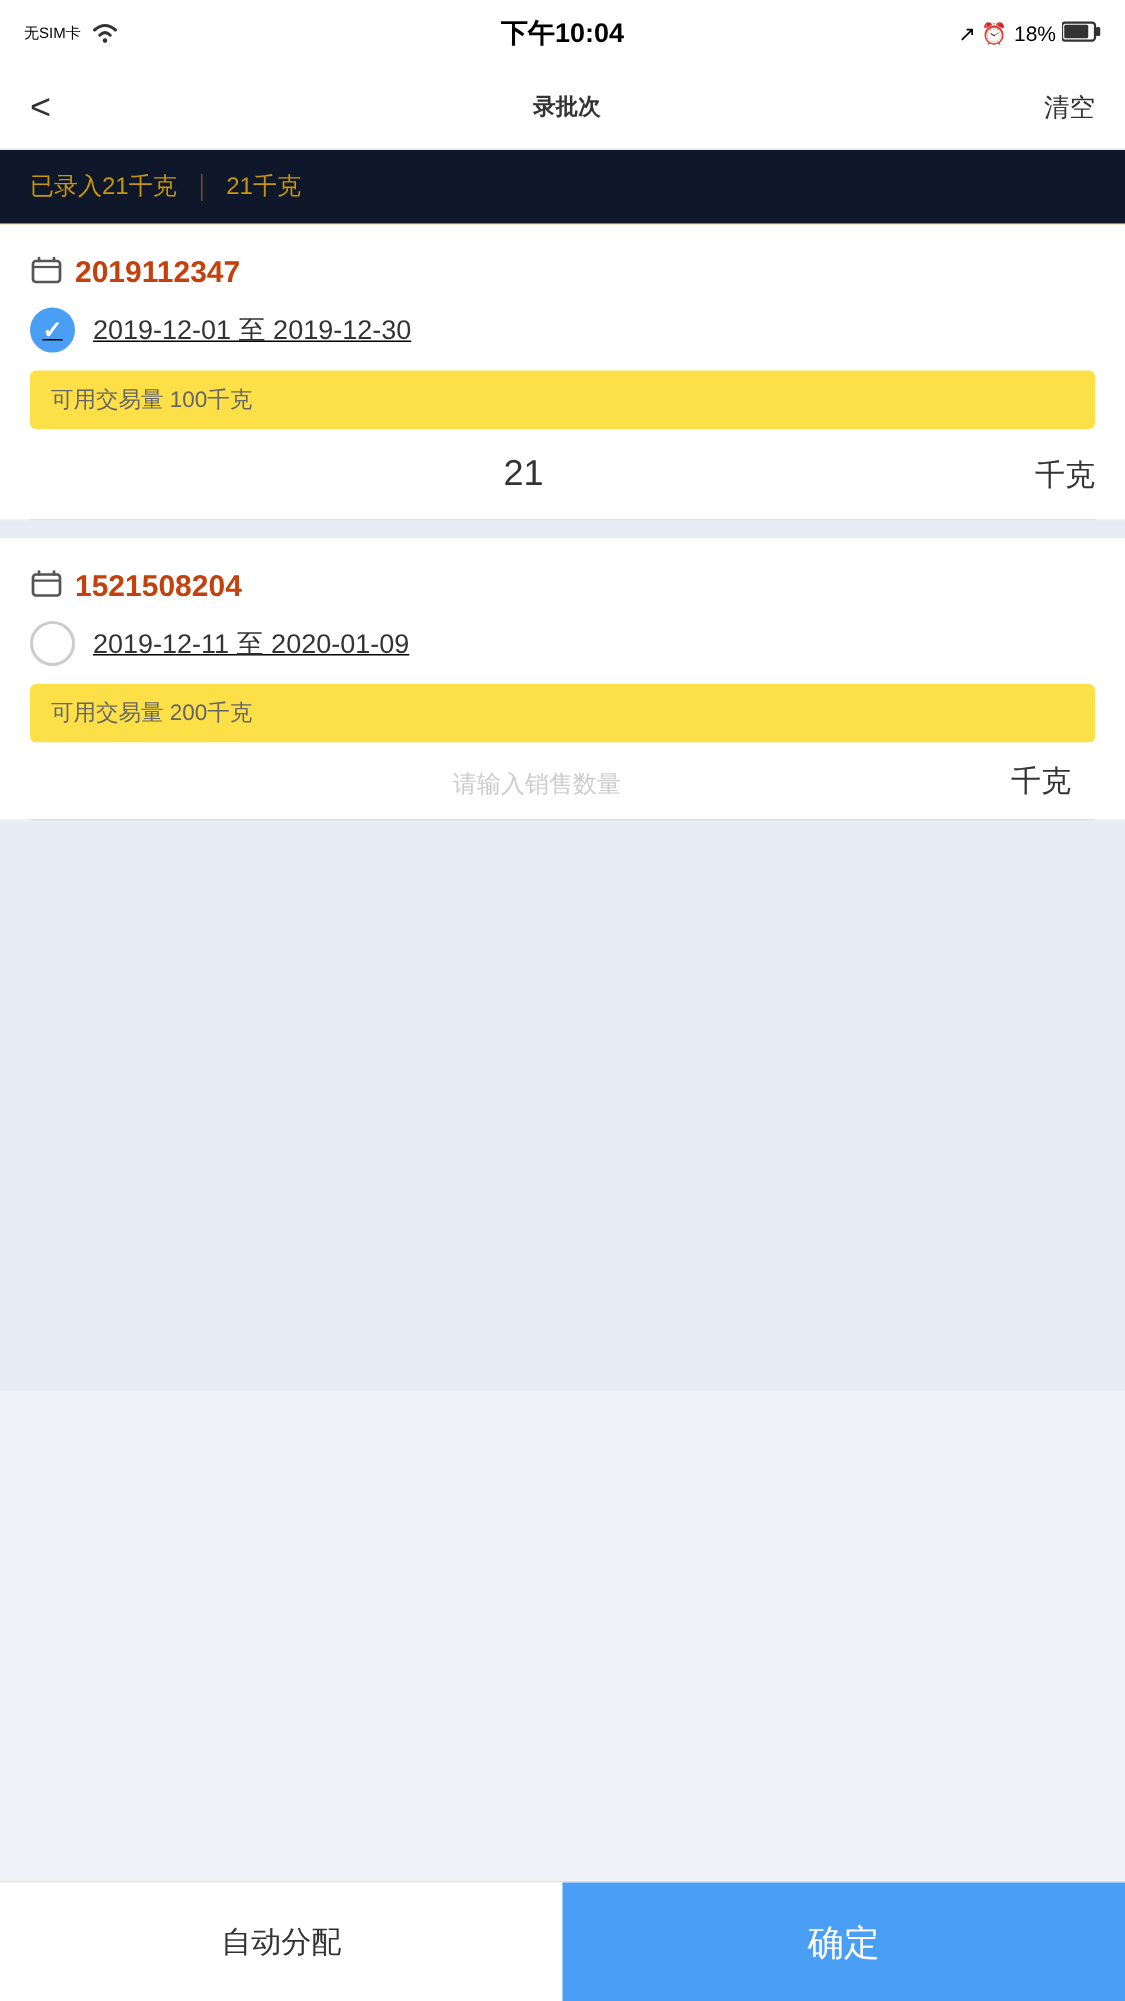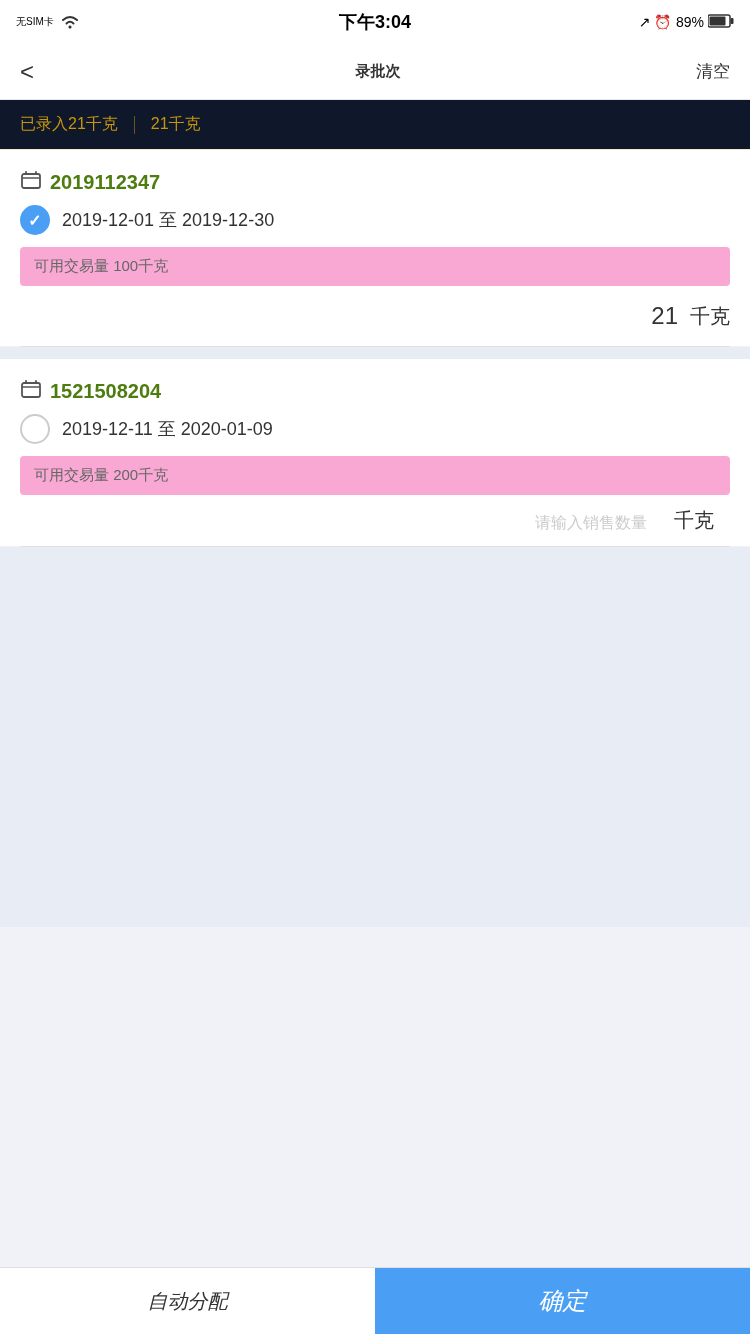--- a/index.html
+++ b/index.html
@@ -102,27 +102,28 @@
       gap: 8px;
       margin-bottom: 10px;
     }
     .batch-id-icon {
       font-size: 18px;
       color: #555;
     }
     .batch-id-text {
       font-size: 20px;
       font-weight: 600;
-      color: #4d7c0f;
+      color: #c2410c;
     }
     .batch-date-row {
       display: flex;
       align-items: center;
       gap: 12px;
       margin-bottom: 12px;
+      text-decoration: underline;
     }
     .checkbox-circle {
       width: 30px;
       height: 30px;
       border-radius: 50%;
       border: 2px solid #ccc;
       display: flex;
       align-items: center;
       justify-content: center;
       flex-shrink: 0;
@@ -136,21 +137,21 @@
       content: '✓';
       color: #fff;
       font-size: 16px;
       font-weight: bold;
     }
     .batch-date-text {
       font-size: 18px;
       color: #333;
     }
     .available-qty-box {
-      background: #f9a8d4;
+      background: #fde047;
       border-radius: 4px;
       padding: 10px 14px;
       margin-bottom: 0;
     }
     .available-qty-text {
       font-size: 15px;
       color: #666;
     }
 
     
@@ -167,21 +168,21 @@
       color: #333;
       font-weight: 500;
     }
     .qty-unit {
       font-size: 20px;
       color: #333;
     }
     .qty-input-container {
       display: flex;
       align-items: center;
-      justify-content: flex-end;
+      justify-content: center;
       flex: 1;
     }
     .qty-input {
       border: none;
       outline: none;
       font-size: 22px;
       color: #333;
       text-align: right;
       width: 160px;
       background: transparent;
@@ -201,25 +202,24 @@
       height: 12px;
       background: #e8ecf5;
     }
 
     
     .bottom-bar {
       position: fixed;
       bottom: 0;
       left: 0;
       width: 750px;
-      height: 67px;
+      height: 80px;
       display: flex;
       background: #fff;
       border-top: 1px solid #e0e0e0;
-      font-style: italic;
     }
     .btn-auto {
       flex: 1;
       display: flex;
       align-items: center;
       justify-content: center;
       font-size: 20px;
       color: #333;
       cursor: pointer;
       background: #fff;
@@ -249,26 +249,26 @@
     <span>
       <svg width="20" height="16" viewBox="0 0 20 16">
         <path d="M10 14 L10 14" stroke="#333" stroke-width="2.5" stroke-linecap="round"></path>
         <path d="M6.5 10.5 Q10 7 13.5 10.5" stroke="#333" stroke-width="2" fill="none" stroke-linecap="round"></path>
         <path d="M3 7 Q10 1 17 7" stroke="#333" stroke-width="2" fill="none" stroke-linecap="round"></path>
         <circle cx="10" cy="14" r="1.5" fill="#333"></circle>
       </svg>
     </span>
   </div>
   <div class="status-center">
-    <span>下午3:04</span>
+    <span>下午10:04</span>
   </div>
   <div class="status-right">
     <span style="font-size:14px;">↗</span>
     <span style="font-size:14px;">⏰</span>
-    <span>89%</span>
+    <span>18%</span>
     <span>
       <svg width="26" height="14" viewBox="0 0 26 14">
         <rect x="0" y="1" width="22" height="12" rx="2" ry="2" stroke="#333" stroke-width="1.5" fill="none"></rect>
         <rect x="22.5" y="4" width="3" height="6" rx="1" fill="#333"></rect>
         <rect x="1.5" y="2.5" width="16" height="9" rx="1" fill="#333"></rect>
       </svg>
     </span>
   </div>
 </div>
 

